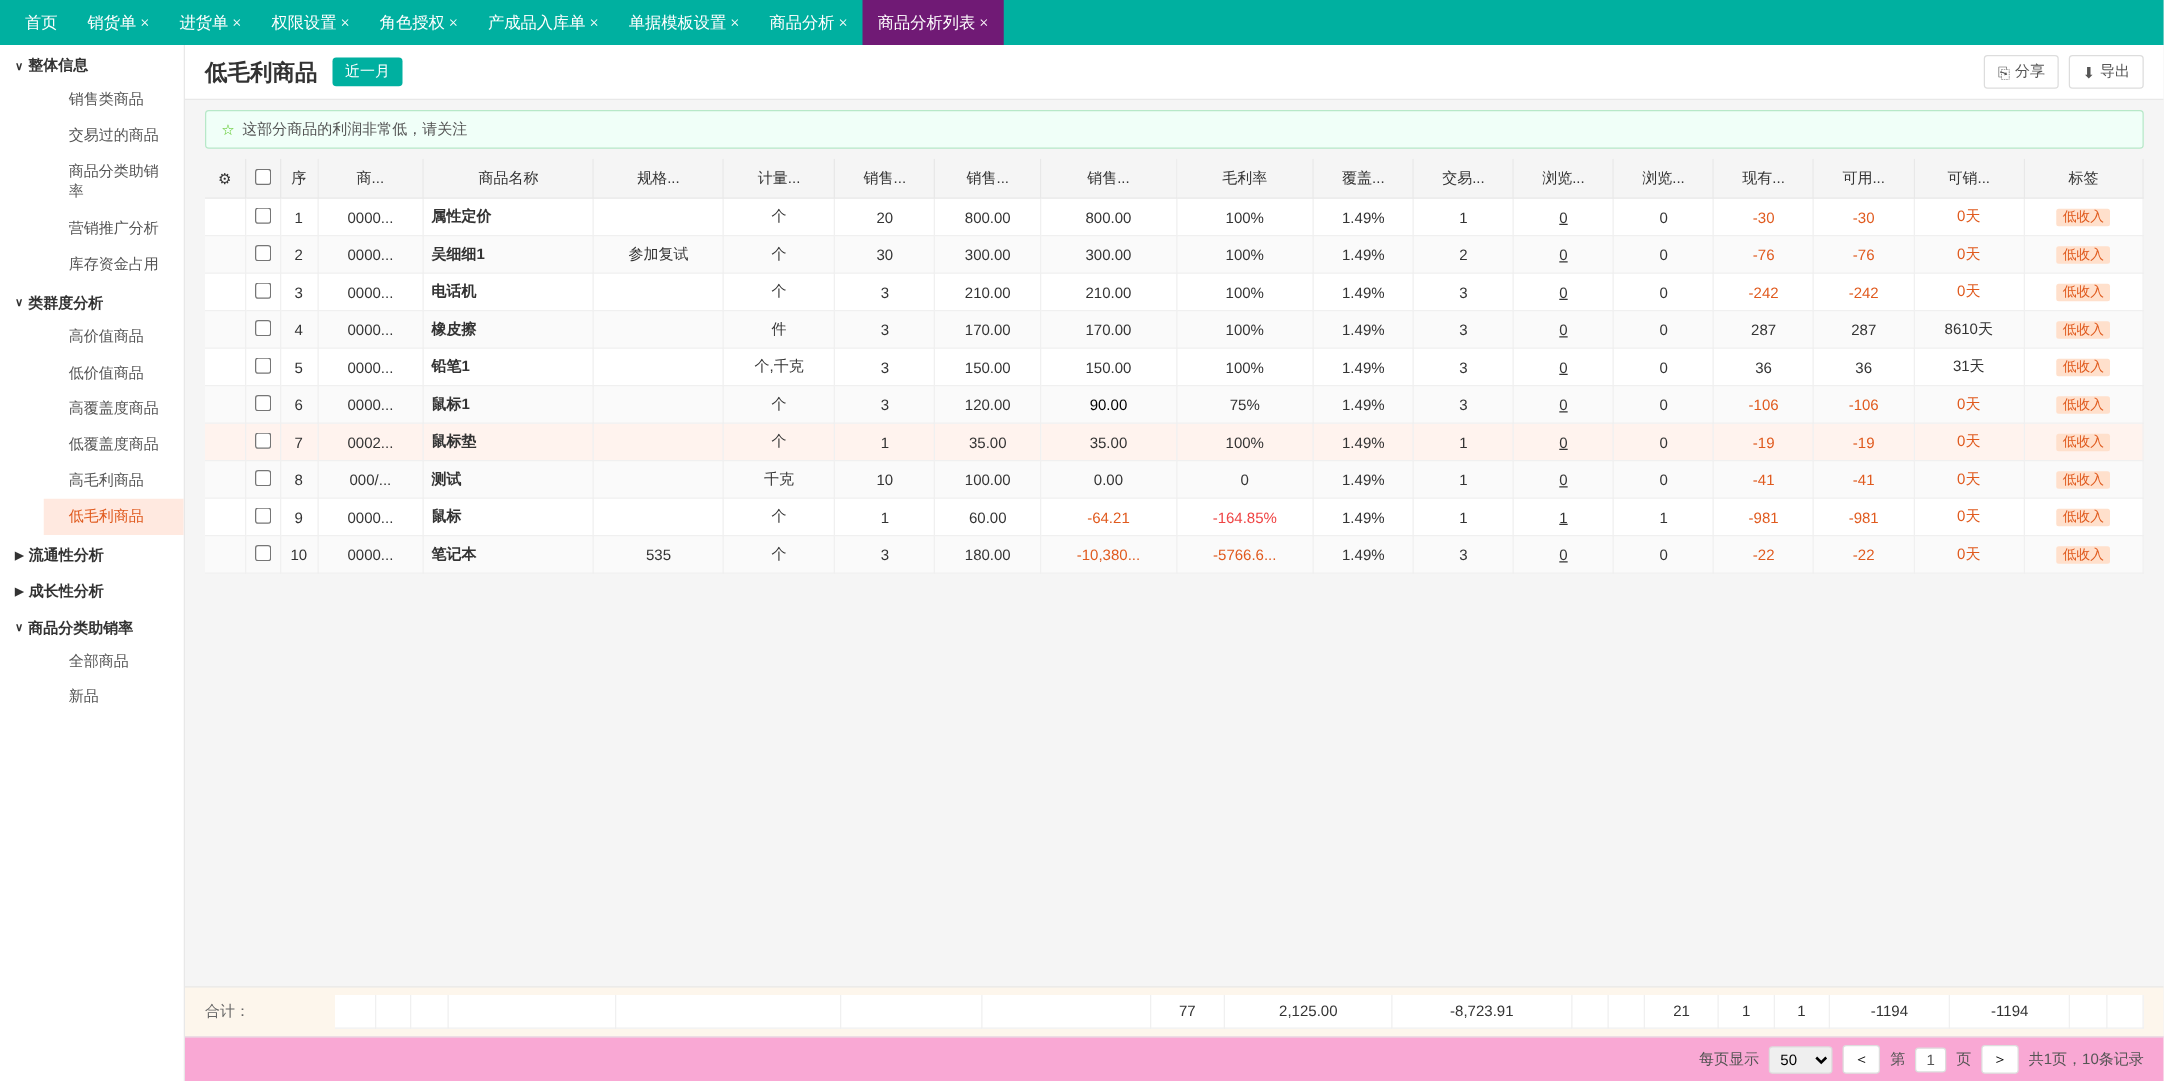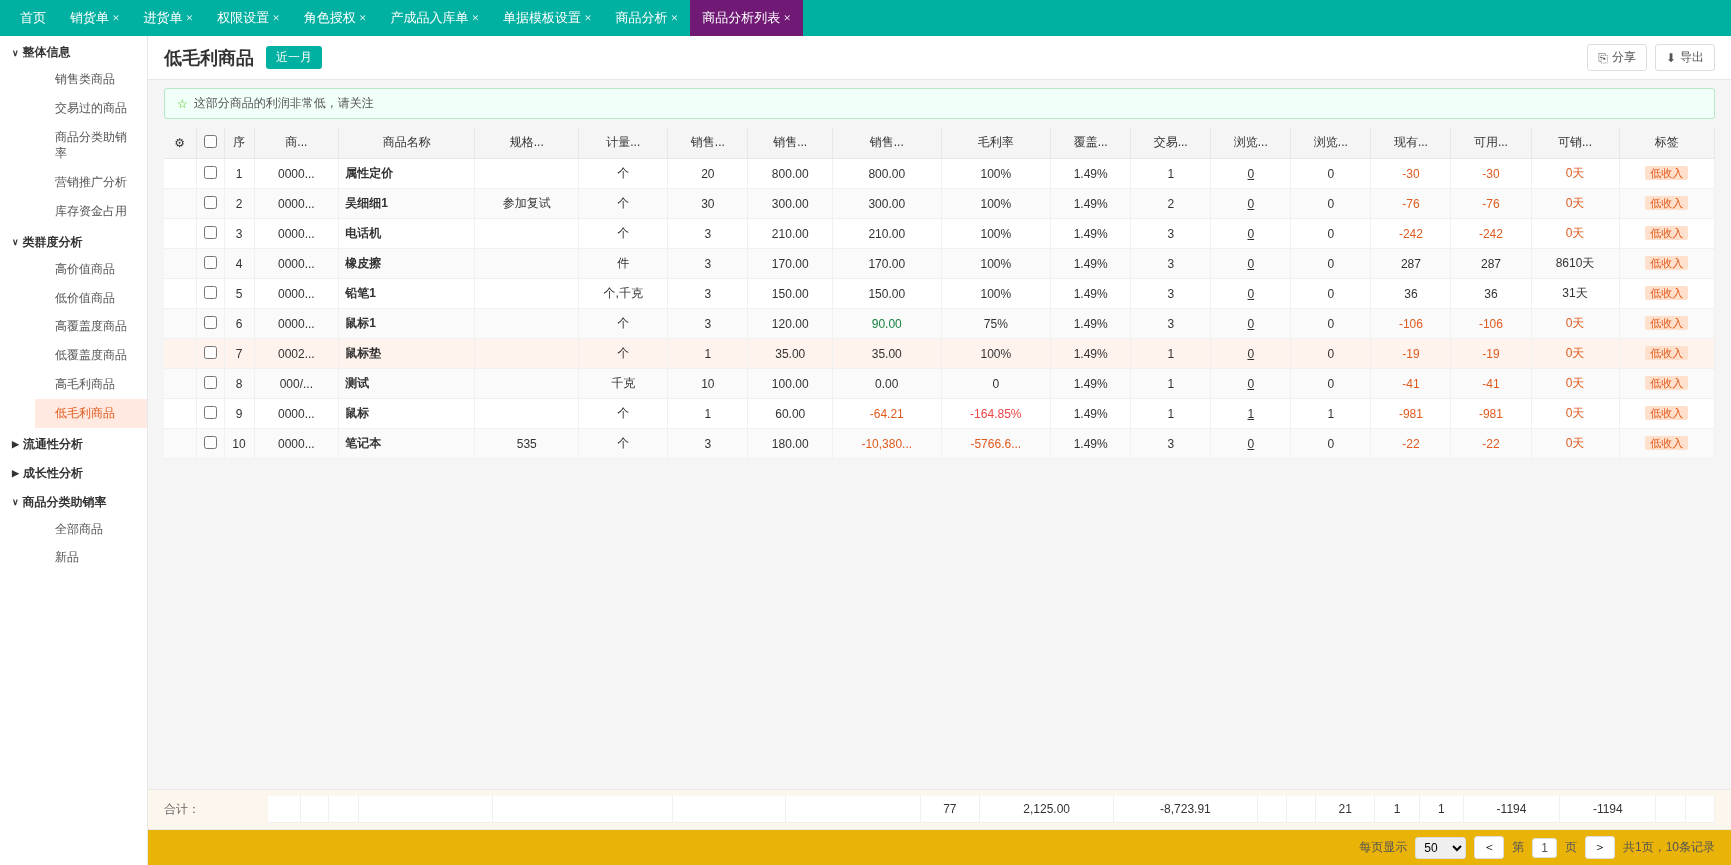--- a/index.html
+++ b/index.html
@@ -186,21 +186,21 @@
       background: #fdf6ec;
       border-top: 1px solid #e8e8e8;
       padding: 6px 16px;
       display: flex;
       align-items: center;
     }
     .footer-label { color: #666; margin-right: 20px; }
 
     
     .pagination-bar {
-      background: #eab308;
+      background: #f9a8d4;
       border-top: 1px solid #e8e8e8;
       padding: 6px 16px;
       display: flex;
       align-items: center;
       justify-content: flex-end;
       gap: 8px;
       font-size: 12px;
       color: #555;
     }
     .pagination-bar select {
@@ -435,21 +435,21 @@
             <tr>
     <td></td>
     <td><input type="checkbox" style=""></td>
     <td>6</td>
     <td>0000...</td>
     <td class="td-left">鼠标1</td>
     <td></td>
     <td>个</td>
     <td>3</td>
     <td>120.00</td>
-    <td style="color:#15803d">90.00</td>
+    <td style="color:#000000">90.00</td>
     <td style="color:#333">75%</td>
     <td>1.49%</td>
     <td>3</td>
     <td style="text-decoration:underline;">0</td>
     <td>0</td>
     <td style="color:#e05a1e">-106</td>
     <td style="color:#e05a1e">-106</td>
     <td style="color:#e05a1e">0天</td>
     <td><span class="tag-badge">低收入</span></td>
   </tr>

